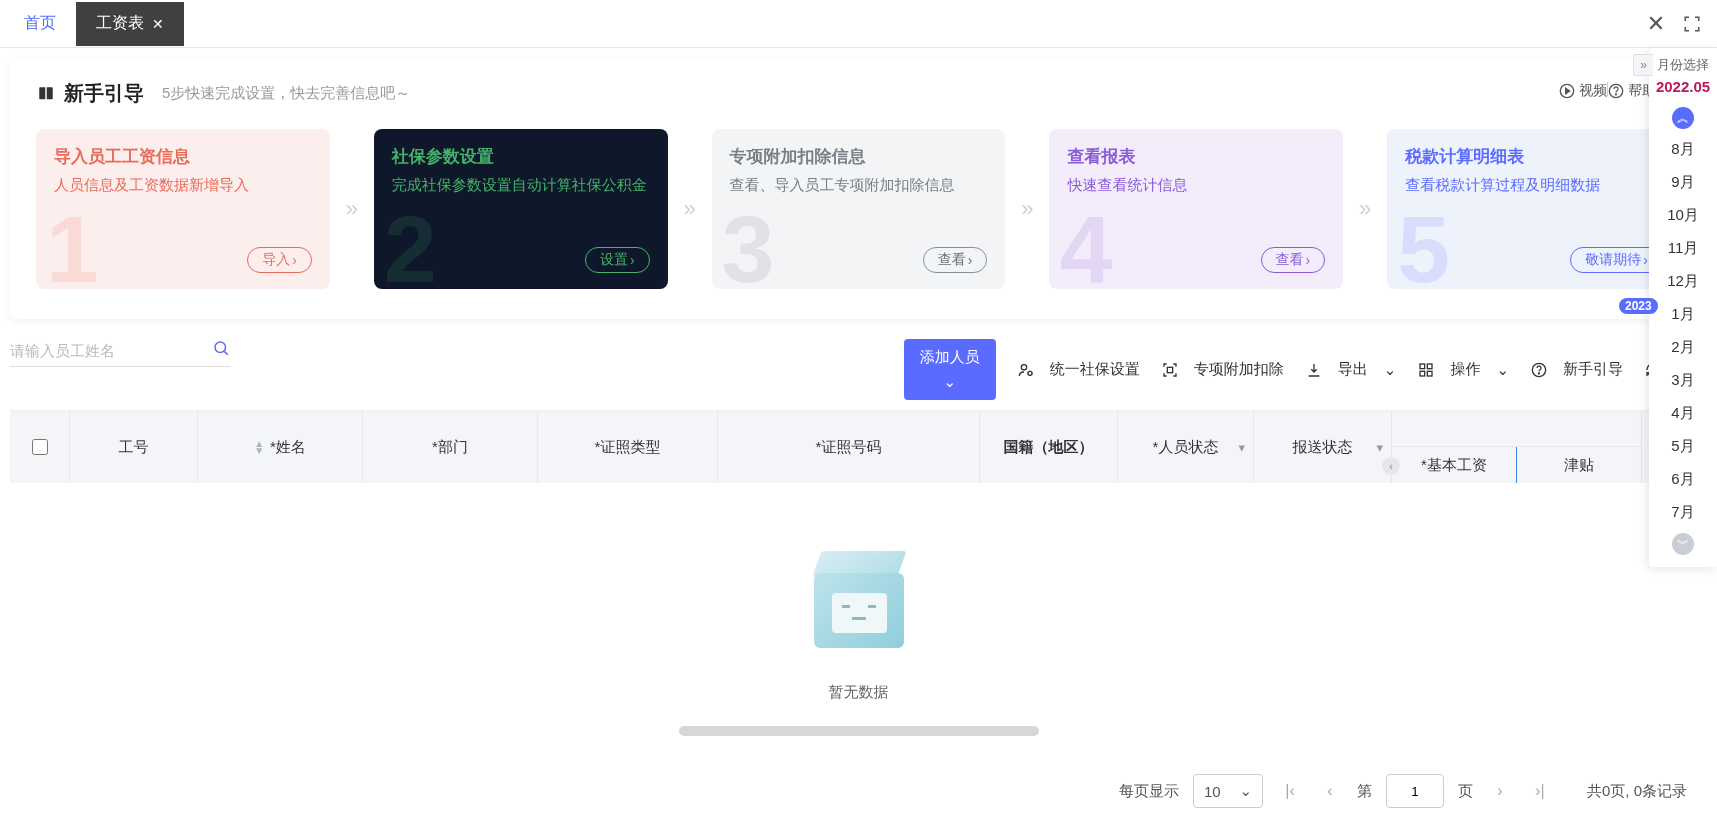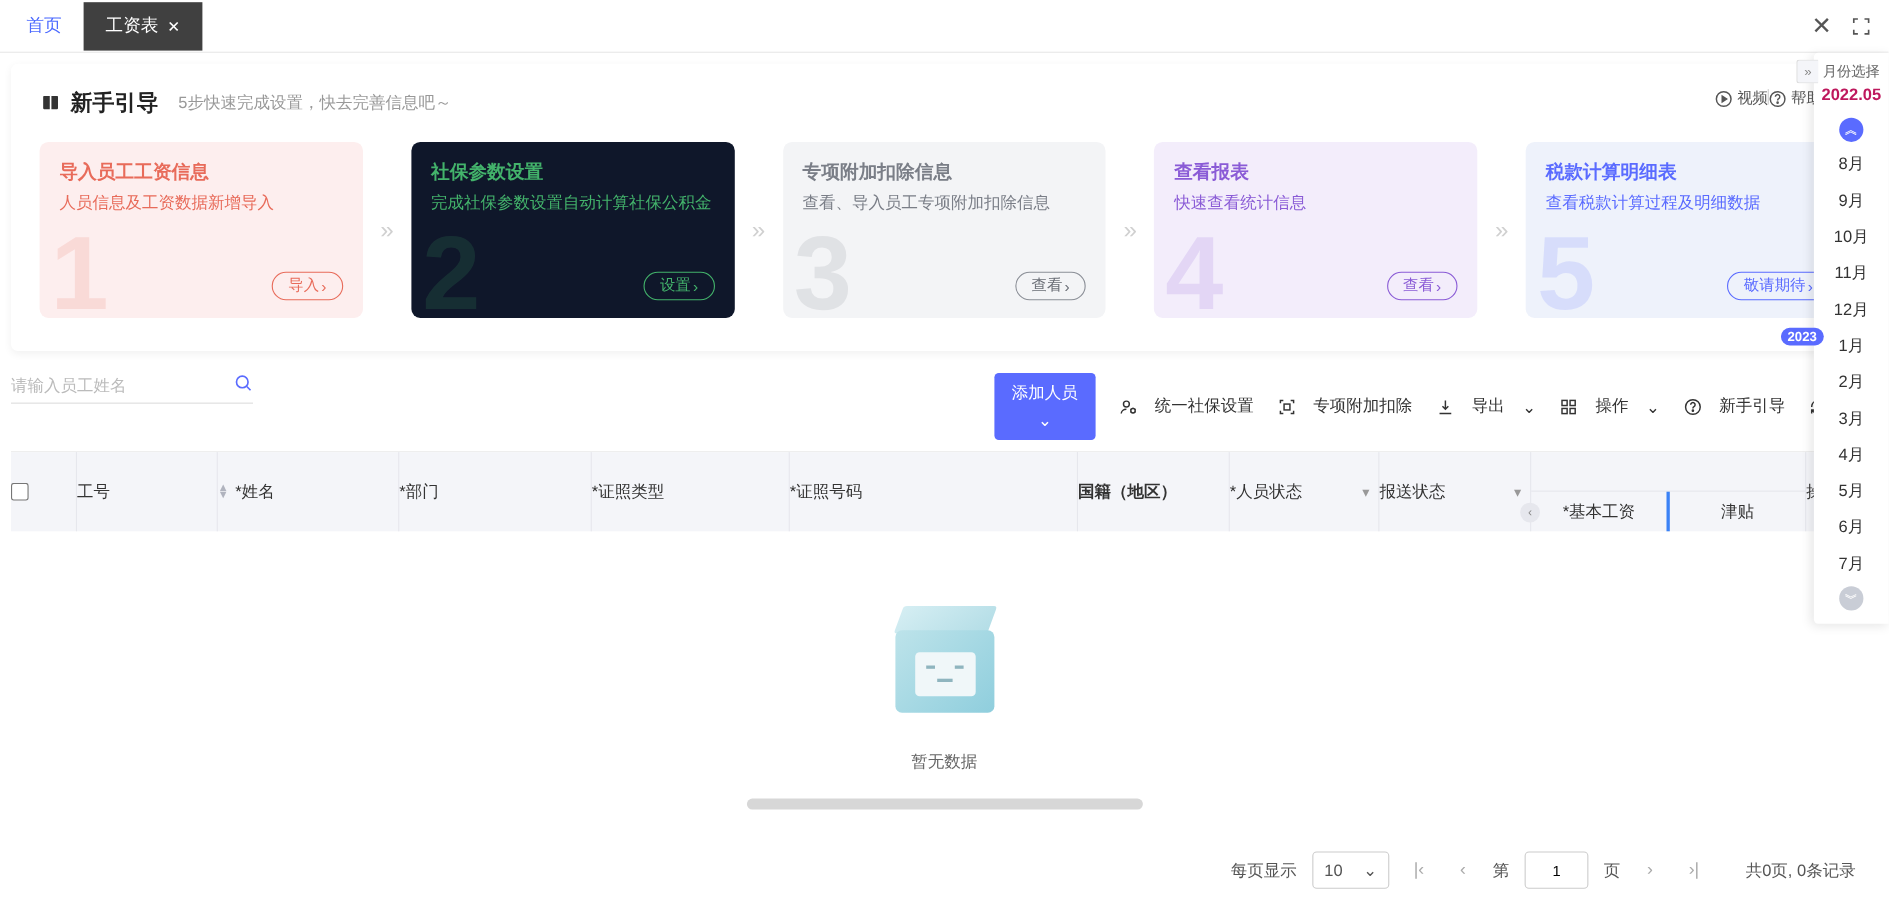--- a/index.html
+++ b/index.html
@@ -58,35 +58,35 @@
     .search-input { flex: 1; border: none; outline: none; font-size: 15px; color: #333; }
     .search-input::placeholder { color: #bbb; }
     .search-icon-btn { color: #5a6bff; font-size: 18px; cursor: pointer; }
     .toolbar-right { margin-left: auto; display: flex; align-items: center; gap: 22px; }
     .primary-btn { background: #5a6bff; color: #fff; border: none; border-radius: 4px; padding: 9px 16px; font-size: 15px; display: inline-flex; align-items: center; gap: 6px; cursor: pointer; flex-direction: column; }
     .tool-link { color: #333; display: inline-flex; align-items: center; gap: 16px; cursor: pointer; font-size: 15px; }
     
     
     .table-wrap { border-top: 1px solid #eee; }
     .thead-row { display: flex; height: 72px; background: #f4f5f9; font-size: 15px; color: #333; }
-    .th, .th-group { display: flex; align-items: center; justify-content: flex-start; border-right: 1px solid #e6e7ed; position: relative; }
+    .th, .th-group { display: flex; align-items: center; justify-content: center; border-right: 1px solid #e6e7ed; position: relative; }
     .th-check { width: 60px; }
     .th-check input { width: 16px; height: 16px; }
     .th-jobno { width: 128px; }
     .th-name { width: 165px; }
     .th-dept { width: 175px; }
     .th-idtype { width: 180px; }
     .th-idno { width: 262px; }
     .th-nat { width: 138px; font-weight: bold; }
     .th-status { width: 136px; }
     .th-submit { width: 138px; }
     .th-salary-group { width: 250px; flex-direction: column; }
     .th-salary-top { height: 36px; display: flex; align-items: center; justify-content: center; width: 100%; border-bottom: 1px solid #e6e7ed; }
     .th-salary-bottom { display: flex; height: 36px; width: 100%; }
-    .th-salary-sub { flex: 1; display: flex; align-items: center; justify-content: center; border-right: 3px solid #3b82f6; }
+    .th-salary-sub { flex: 1; display: flex; align-items: center; justify-content: center; border-right: 1px solid #3b82f6; }
     .th-salary-sub:last-child { border-right: none; }
     .th-ops { flex: 1; border-right: none; }
     .filter-ic { position: absolute; right: 8px; color: #999; font-size: 13px; }
     .sort-ic { margin-right: 6px; color: #b0b3be; display: inline-flex; flex-direction: column; line-height: 7px; font-size: 10px; }
     .t-arrow-left { position: absolute; left: -10px; top: 46px; width: 18px; height: 18px; background: #e6e7ed; border-radius: 50%; display: flex; align-items: center; justify-content: center; color: #888; font-size: 11px; }
     
     .empty-state { padding: 50px 0 20px; text-align: center; }
     .empty-img { width: 130px; height: 130px; margin: 0 auto 20px; position: relative; }
     .empty-img .box-main { width: 90px; height: 75px; background: linear-gradient(135deg,#bde3ea,#8fcedd); border-radius: 6px; position: absolute; left: 20px; top: 40px; }
     .empty-img .box-top { width: 85px; height: 25px; background: linear-gradient(135deg,#d5eef3,#b3dde6); position: absolute; left: 23px; top: 18px; transform: skewX(-20deg); border-radius: 3px; }

